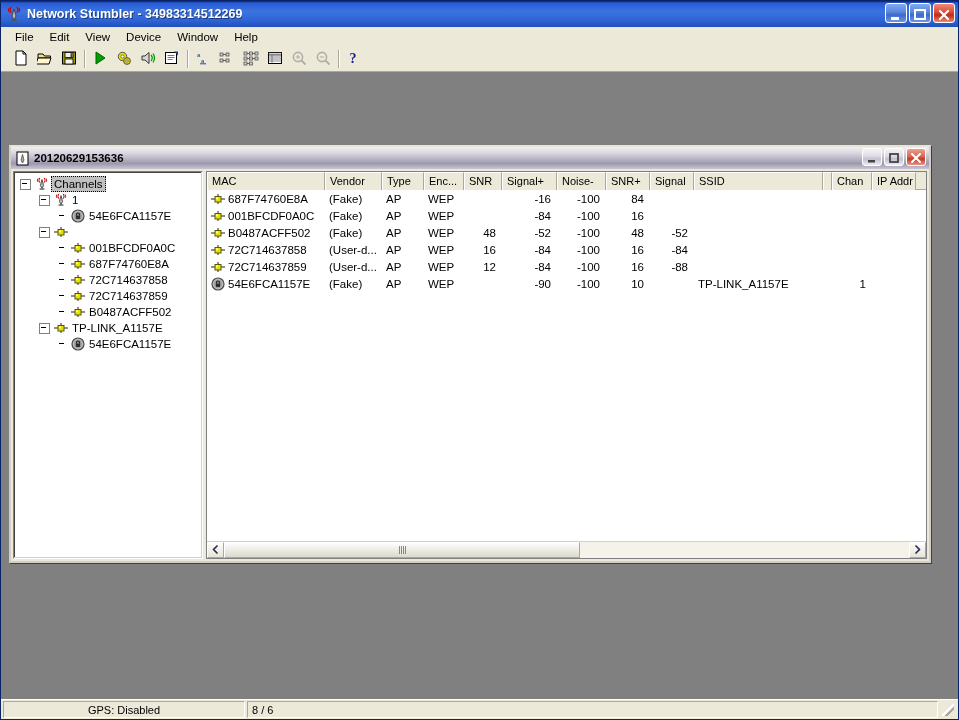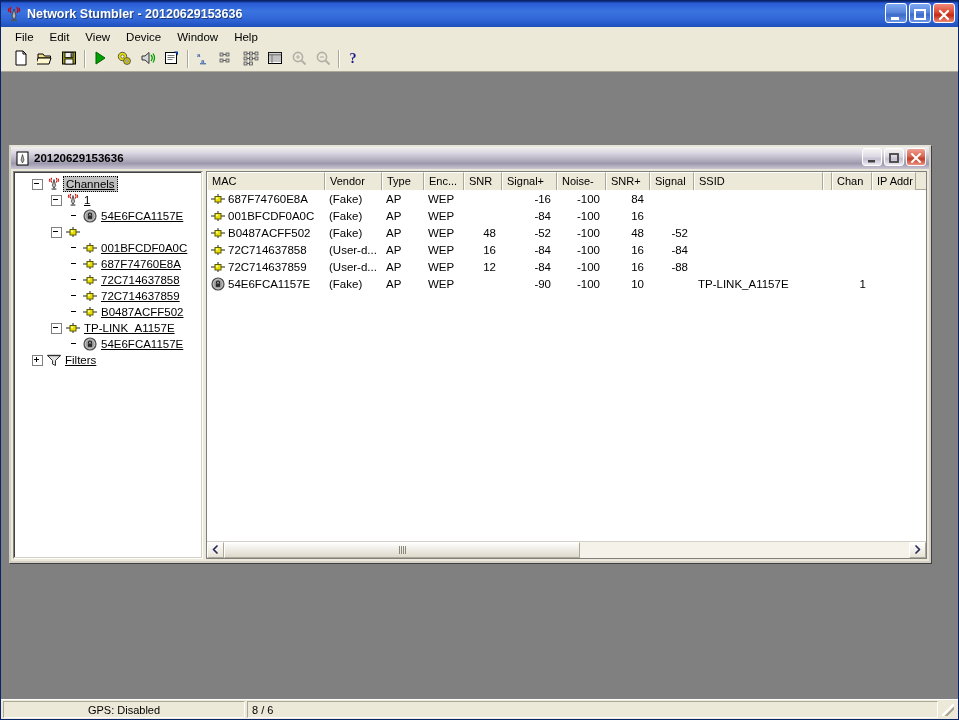--- a/index.html
+++ b/index.html
@@ -99,21 +99,21 @@
   }
 
   
   .treepane{
     width:190px;flex:0 0 190px;
     background:#ffffff;
     border:1px solid #808080;border-right-color:#ffffff;border-bottom-color:#ffffff;
     box-shadow:inset -1px -1px 0 #d4d0c8, inset 1px 1px 0 #424242;
     box-sizing:border-box;overflow:hidden;position:relative;
   }
-  .tree{position:relative;padding:4px 0 0 12px;text-decoration:underline;}
+  .tree{position:relative;padding:4px 0 0 0;}
   .tnode{height:16px;display:flex;align-items:center;white-space:nowrap;position:relative;cursor:default;}
   .tnode .exp{
     width:9px;height:9px;border:1px solid #808080;background:#fff;
     position:relative;flex:0 0 9px;margin-right:3px;cursor:default;
   }
   .tnode .exp:before{
     content:"";position:absolute;left:1px;top:3px;width:5px;height:1px;background:#000;
   }
   .tnode .exp.plus:after{
     content:"";position:absolute;left:3px;top:1px;width:1px;height:5px;background:#000;
@@ -195,21 +195,21 @@
     <div class="tb-icon">
       <svg width="18" height="18" viewBox="0 0 18 18">
         <path d="M4 3 Q2.5 5 4 7" stroke="#d00000" stroke-width="1.2" fill="none"></path>
         <path d="M6 2.2 Q4 5 6 7.8" stroke="#d00000" stroke-width="1.2" fill="none"></path>
         <path d="M14 3 Q15.5 5 14 7" stroke="#d00000" stroke-width="1.2" fill="none"></path>
         <path d="M12 2.2 Q14 5 12 7.8" stroke="#d00000" stroke-width="1.2" fill="none"></path>
         <path d="M9 4 L11 11 L9 15 L7 11 Z" fill="#b8b8b8" stroke="#333" stroke-width="0.8"></path>
         <rect x="6" y="14.5" width="6" height="1.6" fill="#555"></rect>
       </svg>
     </div>
-    <div class="tb-text">Network Stumbler - 20120629153636</div>
+    <div class="tb-text">Network Stumbler - 34983314512269</div>
     <div class="tb-buttons">
       <div class="tbbtn">
         <span class="g">
           <svg width="20" height="16">
               <rect x="5" y="10" width="8" height="3" fill="#fff"></rect>
             </svg>
         </span>
       </div>
       <div class="tbbtn">
         <span class="g">
@@ -549,29 +549,20 @@
               <div class="tnode">
                 <span style="flex: 0 0 44px; height: 1px;"></span>
                 <span class="exp none"></span>
                 <span class="ticon"><svg width="16" height="14" viewBox="0 0 16 14">
                     <circle cx="8" cy="7" r="6" fill="#bdbdbd" stroke="#4a4a4a" stroke-width="1.2"></circle>
                     <circle cx="8" cy="7" r="4.2" fill="#9e9e9e" stroke="none"></circle>
                     <path d="M6.5 6.6 v-1.1 a1.5 1.5 0 0 1 3 0 v1.1" stroke="#1a1a1a" stroke-width="1.1" fill="none"></path>
                     <rect x="5.9" y="6.5" width="4.2" height="3.4" fill="#2b2b2b"></rect>
                   </svg></span>
                 <span class="tlabel">54E6FCA1157E</span>
-              </div>
-              <div class="tnode">
-                <span style="flex: 0 0 6px; height: 1px;"></span>
-                <span class="exp plus"></span>
-                <span class="ticon"><svg width="16" height="14" viewBox="0 0 16 14">
-                    <path d="M1.5 2.5 h13 l-5 5 v5 l-3 -1.5 v-3.5 z" fill="#e4e4e4" stroke="#333" stroke-width="1"></path>
-                    <path d="M1.5 2.5 h13" stroke="#333" stroke-width="1.4"></path>
-                  </svg></span>
-                <span class="tlabel">Filters</span>
               </div>
             </div>
         </div>
 
         <div class="listpane">
           <div class="lheader" id="list-header">
               <div class="hcell" style="flex: 0 0 118px;">MAC</div>
               <div class="hcell" style="flex: 0 0 57px;">Vendor</div>
               <div class="hcell" style="flex: 0 0 42px;">Type</div>
               <div class="hcell" style="flex: 0 0 40px;">Enc...</div>

